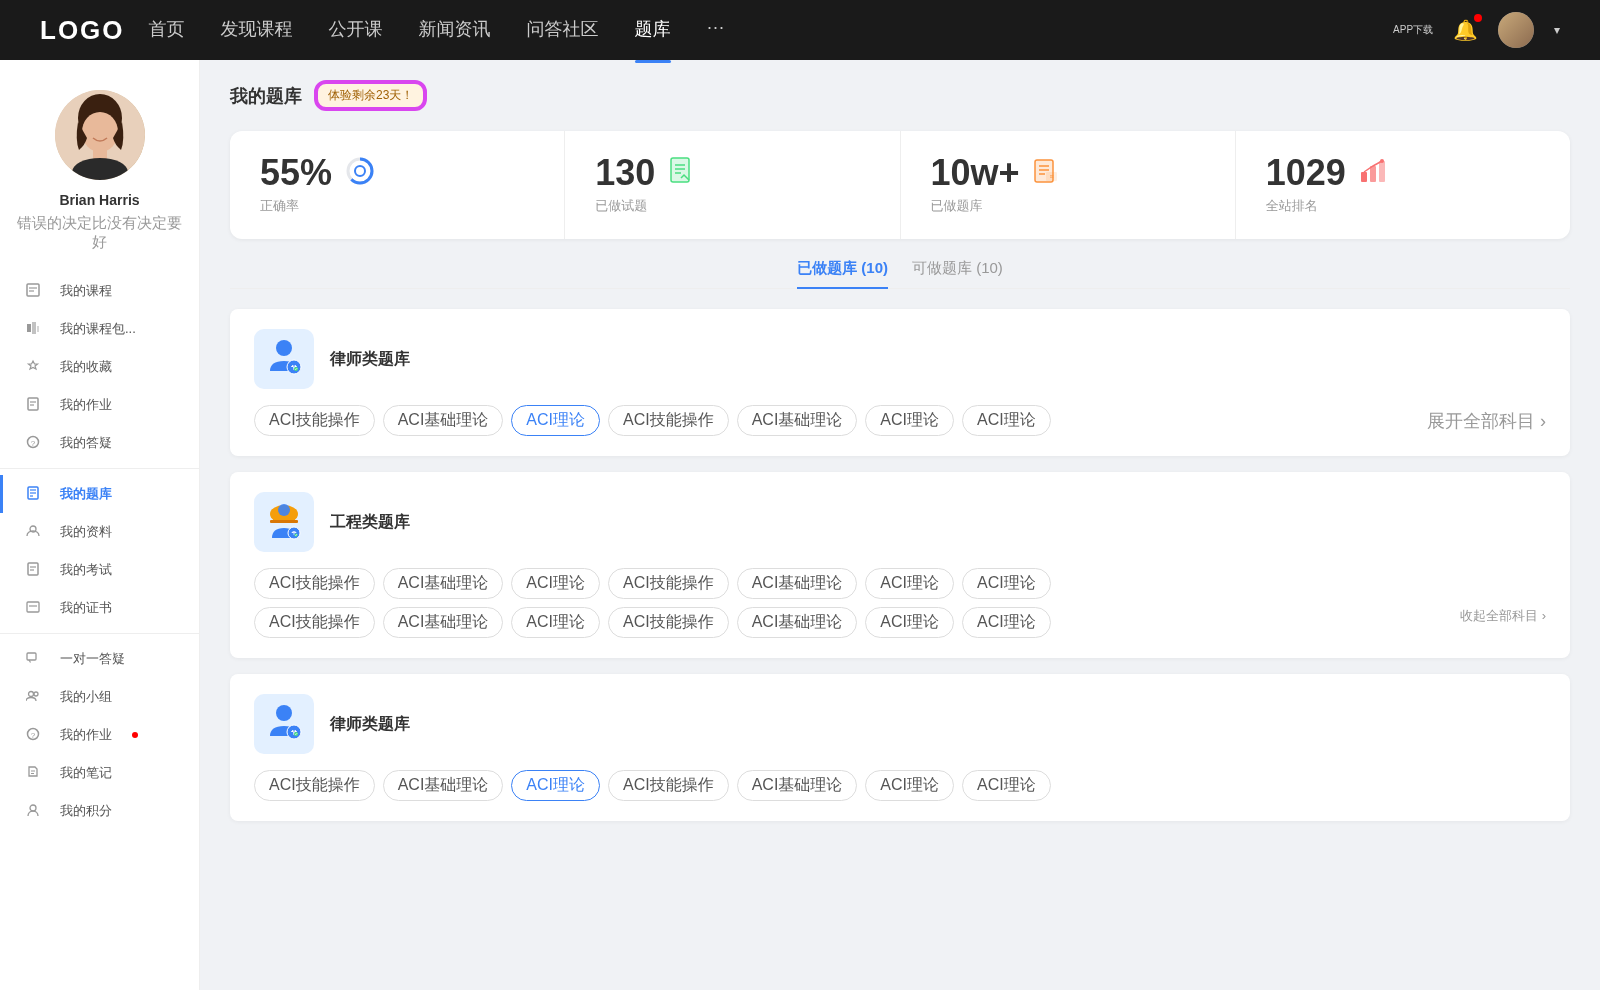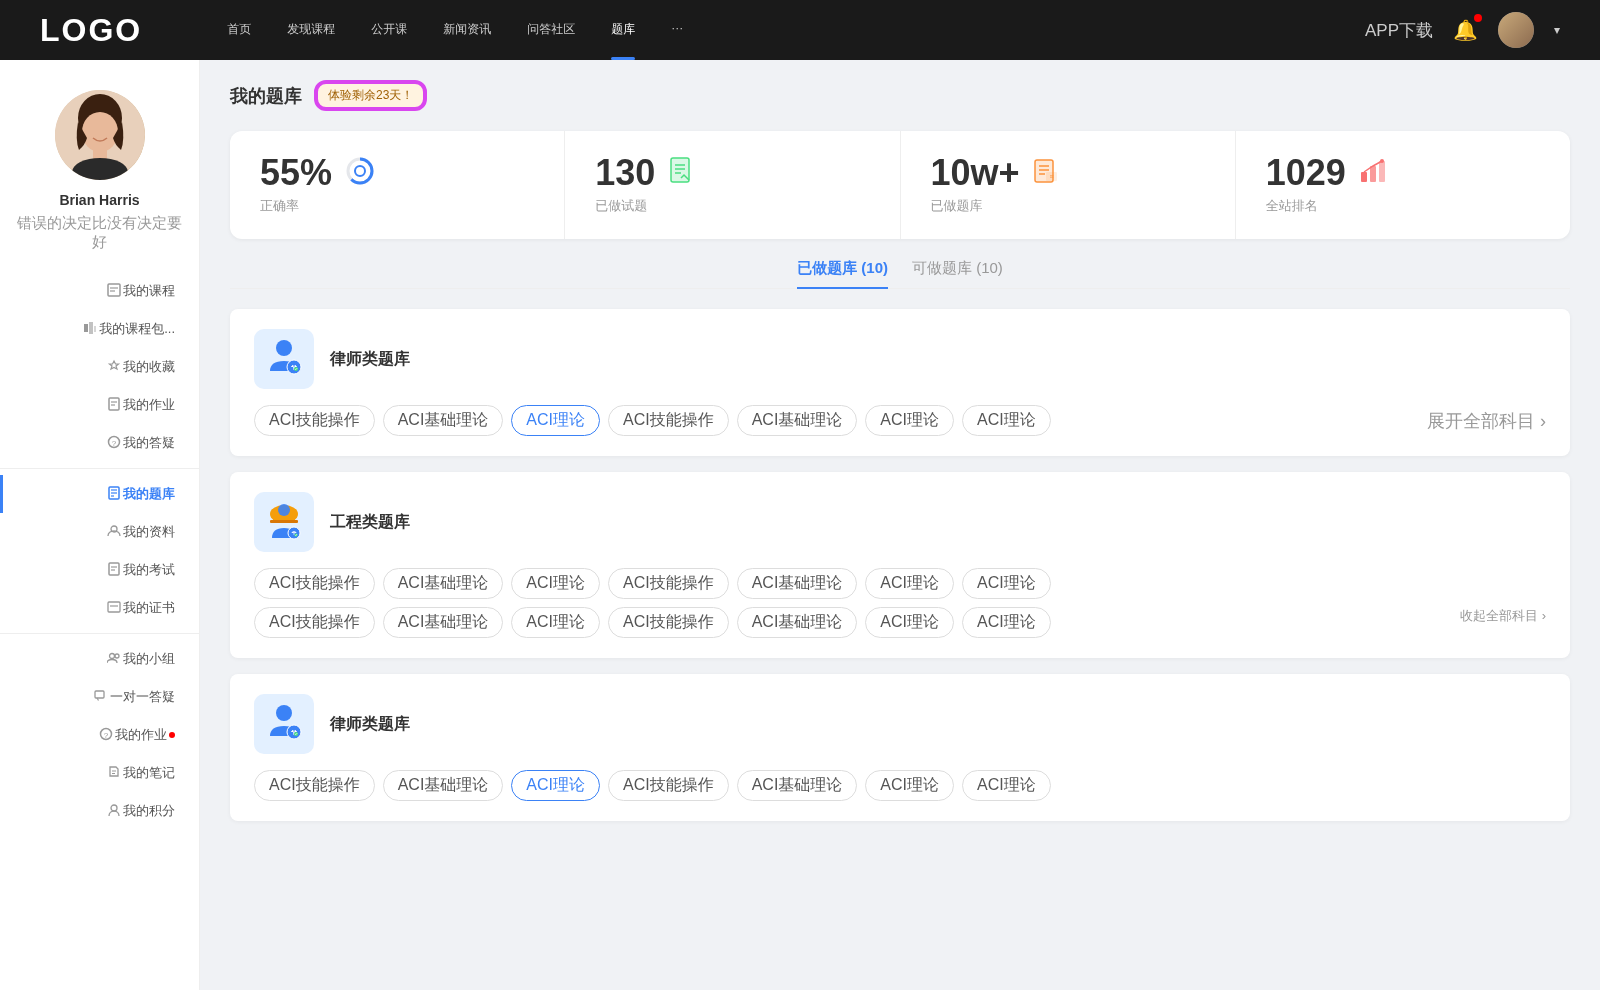--- a/index.html
+++ b/index.html
@@ -10,33 +10,33 @@
       background: #1a1a1a;
       height: 60px;
       display: flex;
       align-items: center;
       padding: 0 40px;
       position: relative;
       z-index: 10;
     }
     .topnav-logo {
       color: white;
-      font-size: 32px;
+      font-size: 26px;
       font-weight: 900;
       letter-spacing: 2px;
-      margin-right: 85px;
+      margin-right: 24px;
     }
     .topnav-menu {
       display: flex;
       gap: 36px;
       flex: 1;
     }
     .topnav-item {
       color: #ccc;
-      font-size: 12px;
+      font-size: 18px;
       cursor: pointer;
       position: relative;
       padding-bottom: 2px;
     }
     .topnav-item.active {
       color: white;
     }
     .topnav-item.active::after {
       content: '';
       position: absolute;
@@ -47,21 +47,21 @@
       background: #3b82f6;
       border-radius: 2px;
     }
     .topnav-right {
       display: flex;
       align-items: center;
       gap: 20px;
     }
     .topnav-app {
       color: #ccc;
-      font-size: 17px;
+      font-size: 10px;
       cursor: pointer;
     }
     .bell-icon {
       color: #ccc;
       font-size: 20px;
       cursor: pointer;
       position: relative;
     }
     .bell-badge {
       position: absolute;
@@ -136,27 +136,26 @@
       height: 1px;
       background: #eee;
       margin: 6px 0;
     }
     .sidebar-menu {
       width: 100%;
     }
     .sidebar-menu-item {
       display: flex;
       align-items: center;
-      gap: 0;
+      gap: 18px;
       padding: 10px 24px;
       font-size: 13px;
       color: #555;
       cursor: pointer;
       position: relative;
-      justify-content: flex-end;
     }
     .sidebar-menu-item.active {
       color: #3b82f6;
       font-weight: 600;
     }
     .sidebar-menu-item.active::before {
       content: '';
       position: absolute;
       left: 0;
       top: 0;
@@ -499,36 +498,36 @@
             </svg>
         </span>
         <span>我的证书</span>
       </div>
 
       <div class="sidebar-divider"></div>
 
       <div class="sidebar-menu-item">
         <span class="menu-icon">
           <svg width="14" height="14" viewBox="0 0 14 14" fill="none">
+              <rect x="1" y="2" width="9" height="7" rx="1" stroke="#999" stroke-width="1.3"></rect>
+              <path d="M3 9l1.5 2.5" stroke="#999" stroke-width="1.2"></path>
+            </svg>
+        </span>
+        <span>一对一答疑</span>
+      </div>
+
+      <div class="sidebar-menu-item">
+        <span class="menu-icon">
+          <svg width="14" height="14" viewBox="0 0 14 14" fill="none">
               <circle cx="5" cy="5" r="2.5" stroke="#999" stroke-width="1.3"></circle>
               <circle cx="10" cy="5" r="2" stroke="#999" stroke-width="1.3"></circle>
               <path d="M0 12c0-2 2-3.5 5-3.5s5 1.5 5 3.5" stroke="#999" stroke-width="1.3" fill="none"></path>
             </svg>
         </span>
         <span>我的小组</span>
-      </div>
-
-      <div class="sidebar-menu-item">
-        <span class="menu-icon">
-          <svg width="14" height="14" viewBox="0 0 14 14" fill="none">
-              <rect x="1" y="2" width="9" height="7" rx="1" stroke="#999" stroke-width="1.3"></rect>
-              <path d="M3 9l1.5 2.5" stroke="#999" stroke-width="1.2"></path>
-            </svg>
-        </span>
-        <span>一对一答疑</span>
       </div>
 
       <div class="sidebar-menu-item" style="align-items: center;">
         <span class="menu-icon">
           <svg width="14" height="14" viewBox="0 0 14 14" fill="none">
               <circle cx="7" cy="7" r="5.5" stroke="#999" stroke-width="1.5"></circle>
               <text x="7" y="11" text-anchor="middle" font-size="8" fill="#999">?</text>
             </svg>
         </span>
         <span>我的作业</span>

